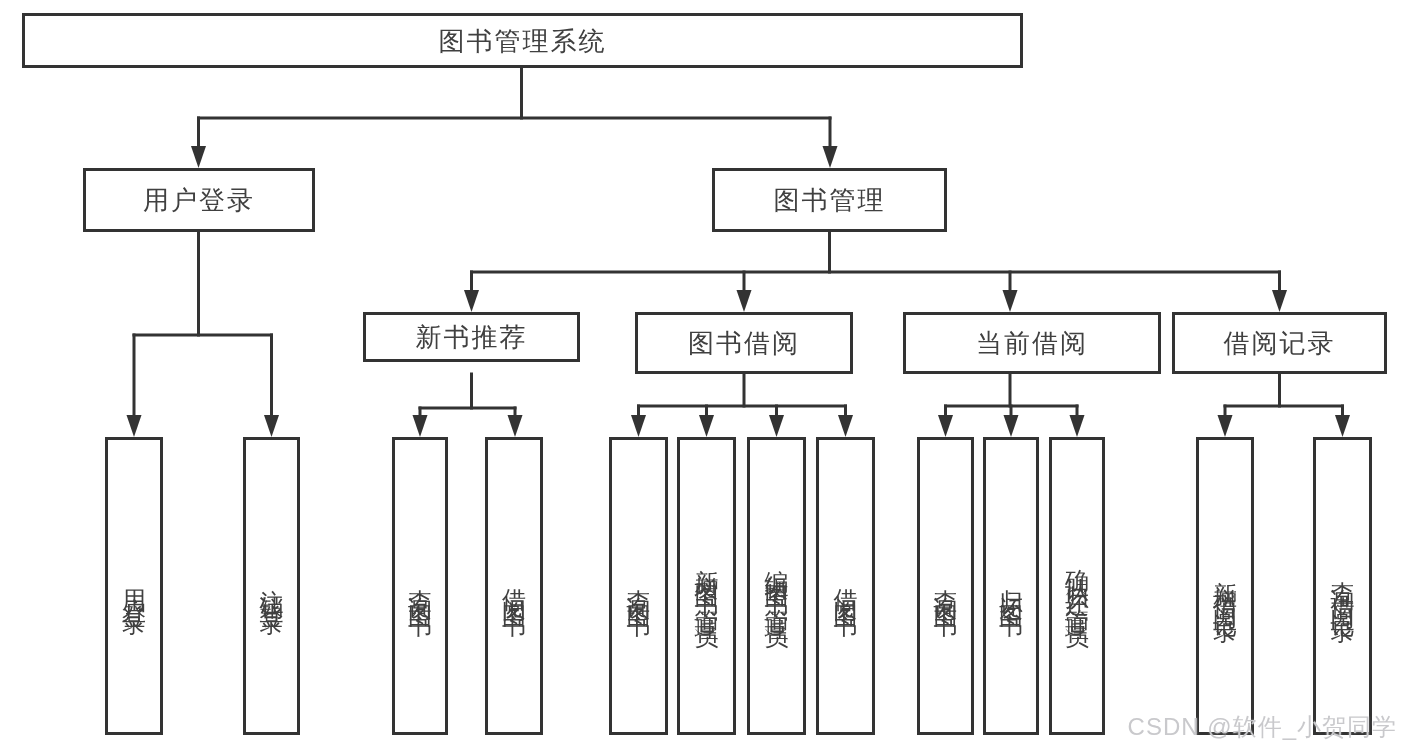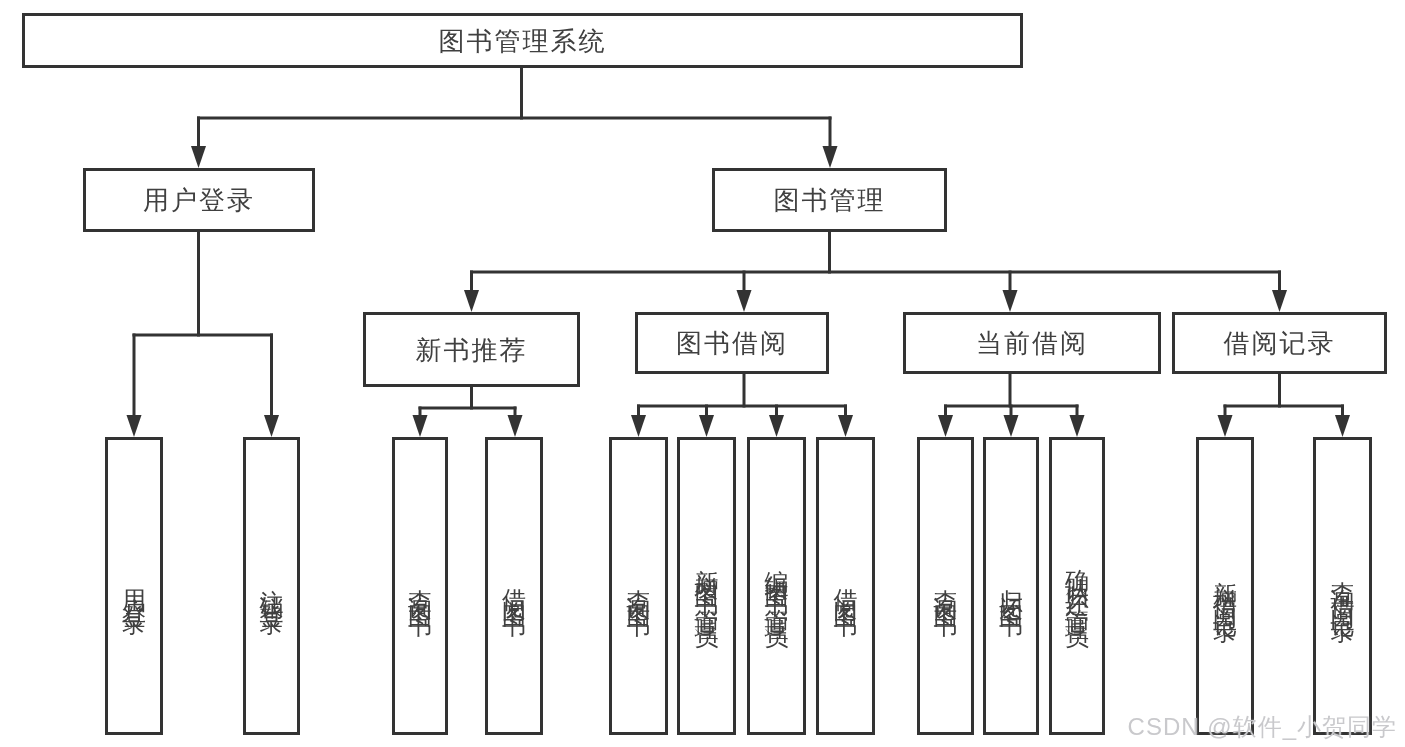--- a/index.html
+++ b/index.html
@@ -108,24 +108,24 @@
     <span class="hl">图书管理系统</span>
   </div>
 
   <div class="node" style="left:83px;top:168px;width:232px;height:64px">
     <span class="hl">用户登录</span>
   </div>
   <div class="node" style="left:712px;top:168px;width:235px;height:64px">
     <span class="hl">图书管理</span>
   </div>
 
-  <div class="node" style="left:363px;top:312px;width:217px;height:75px">
+  <div class="node" style="left:363px;top:312px;width:217px;height:50px">
     <span class="hl">新书推荐</span>
   </div>
-  <div class="node" style="left:635px;top:312px;width:194px;height:62px">
+  <div class="node" style="left:635px;top:312px;width:218px;height:62px">
     <span class="hl">图书借阅</span>
   </div>
   <div class="node" style="left:903px;top:312px;width:258px;height:62px">
     <span class="hl">当前借阅</span>
   </div>
   <div class="node" style="left:1172px;top:312px;width:215px;height:62px">
     <span class="hl">借阅记录</span>
   </div>
 
   <div class="node" style="left:105px;top:437px;width:58px;height:298px">

